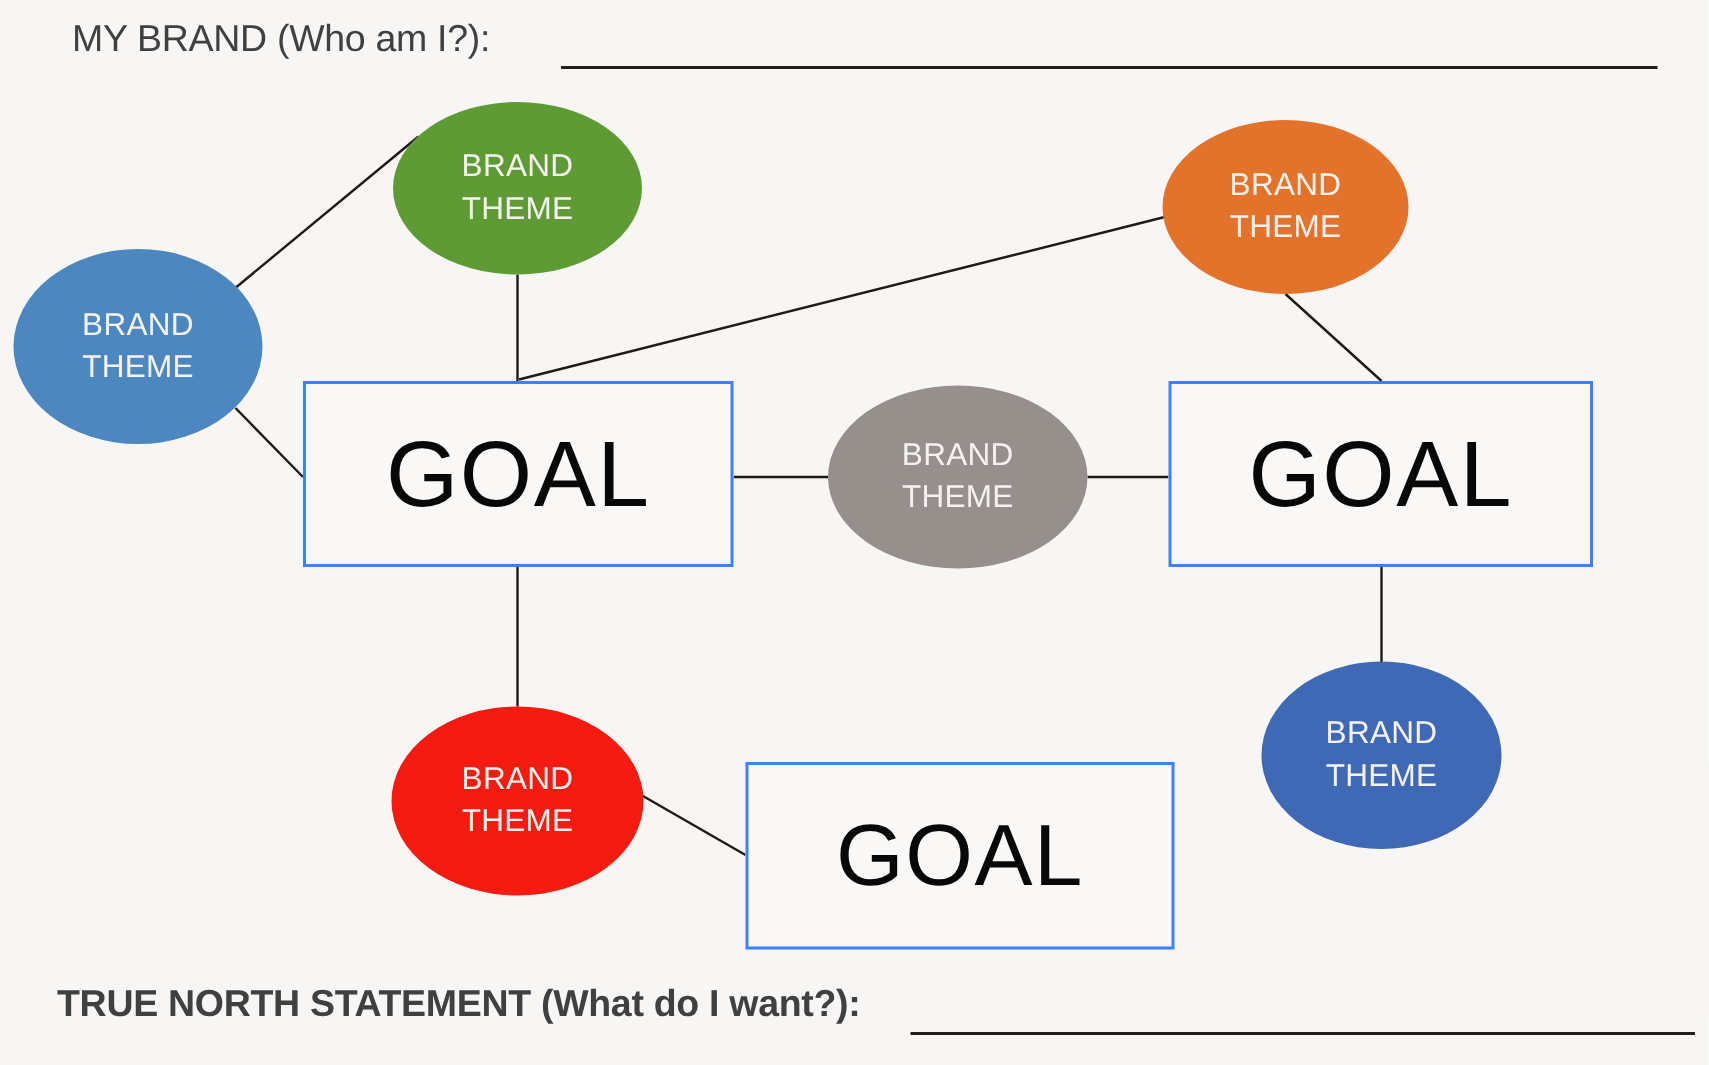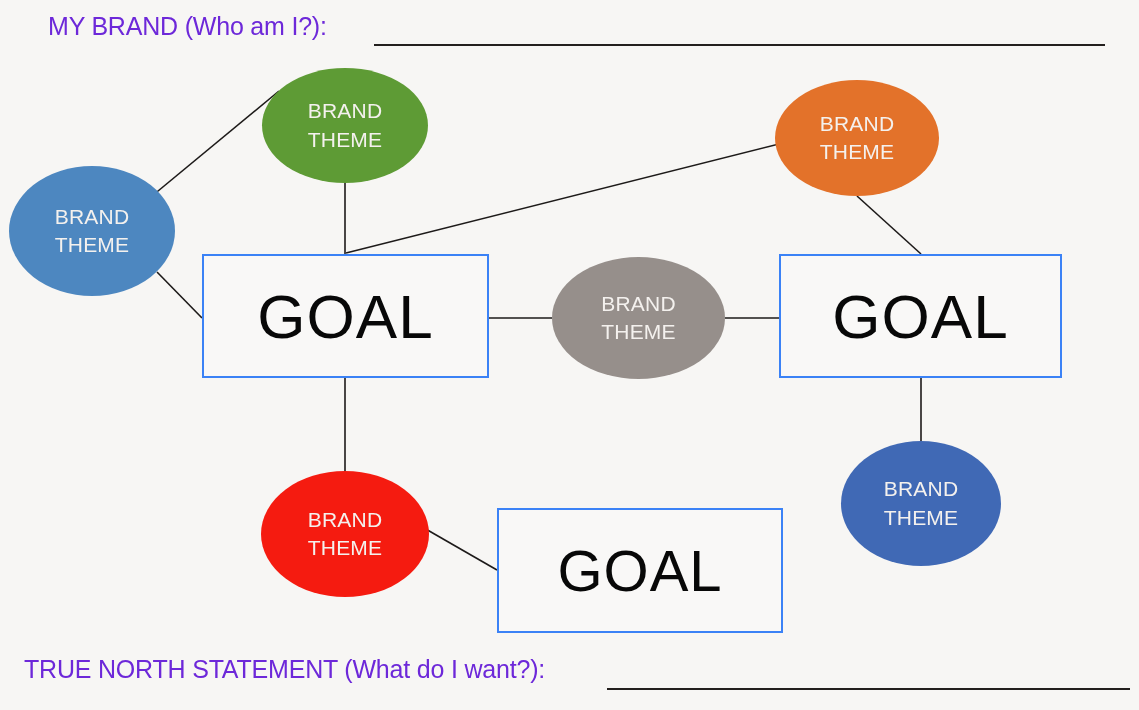--- a/index.html
+++ b/index.html
@@ -11,26 +11,26 @@
     position: relative;
     width: 1139px;
     height: 710px;
     background: #f7f6f4;
     overflow: hidden;
     font-family: "Liberation Sans", sans-serif;
   }
   .hdr-text {
     position: absolute;
     font-size: 25px;
-    color: #6d28d9;
+    color: #404040;
     white-space: nowrap;
     letter-spacing: -0.2px;
   }
   #header-label { left: 48px; top: 12px; }
-  #footer-label { left: 24px; top: 655px; }
+  #footer-label { left: 38px; top: 655px; font-weight: bold; }
   .rule {
     position: absolute;
     height: 0;
     border-top: 2px solid #231f1e;
   }
   #header-rule { left: 374px; top: 44px; width: 731px; }
   #footer-rule { left: 607px; top: 688px; width: 523px; }
 
   svg#edges {
     position: absolute;

